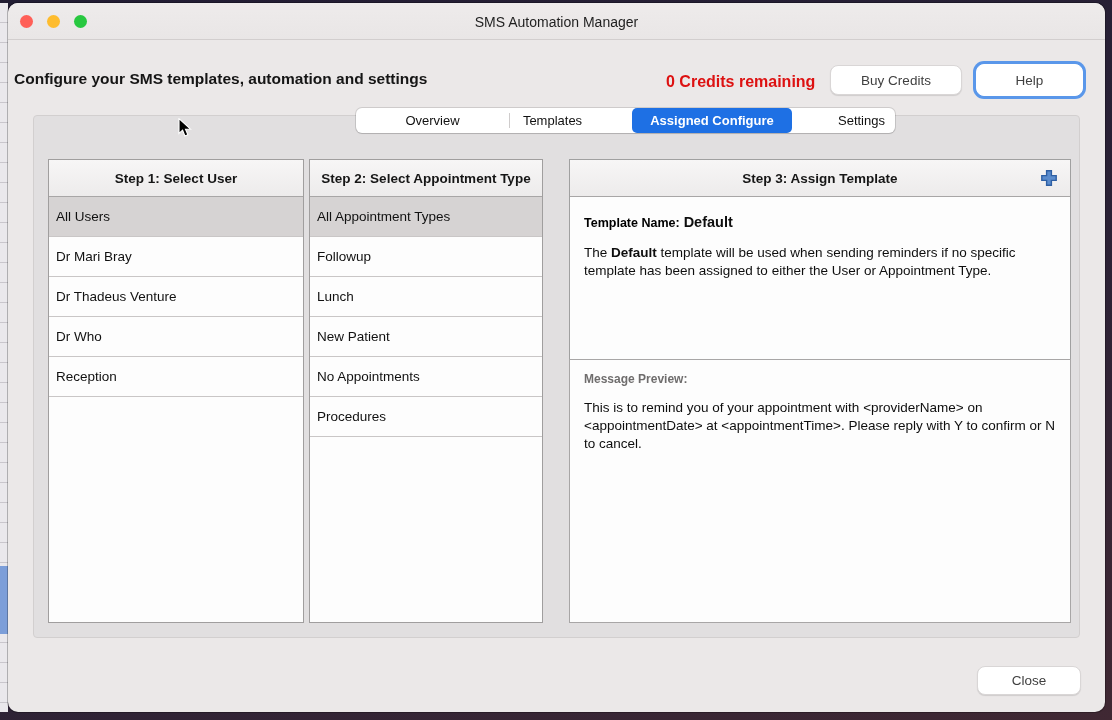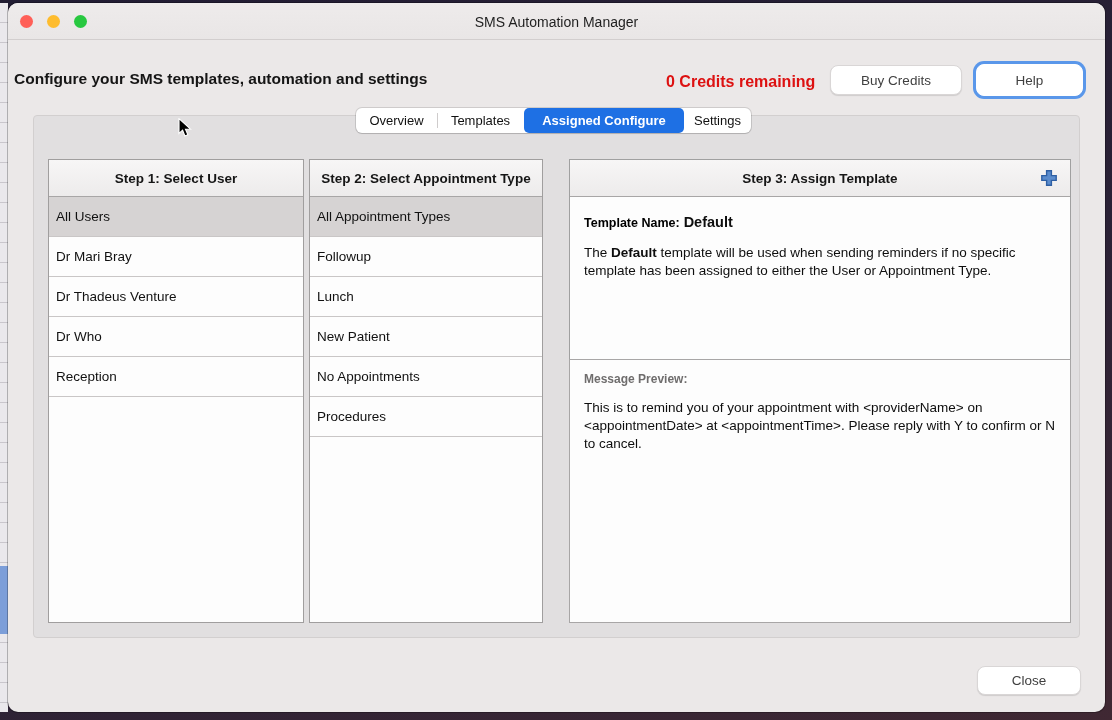--- a/index.html
+++ b/index.html
@@ -63,21 +63,21 @@
 
   
   .tabs {
     position: absolute; left: 348px; top: 105px; height: 25px;
     display: flex; background: #ffffff; border-radius: 6px;
     box-shadow: 0 0 0 1px rgba(0,0,0,0.12), 0 1px 1px rgba(0,0,0,0.1);
     z-index: 5; overflow: hidden;
   }
   .tab {
     display: flex; align-items: center; justify-content: center;
-    font-size: 13px; color: #111; white-space: nowrap; position: relative;
+    font-size: 13px; color: #111; white-space: nowrap; position: relative; margin-left: 36px;
   }
   .tab.sep::before {
     content: ""; position: absolute; left: 0; top: 5px; bottom: 5px; width: 1px; background: #cfcccc;
   }
   .tab.selected { background: #1e70e4; color: #ffffff; border-radius: 5px; font-weight: bold; }
   .tab.selected::before { display: none; }
 
   
   .panel {
     position: absolute; left: 25px; top: 112px; width: 1047px; height: 523px;

